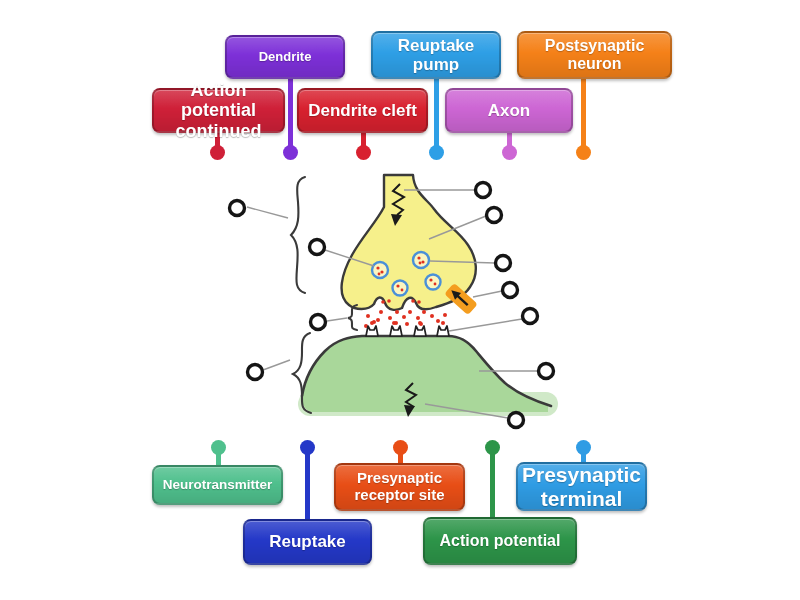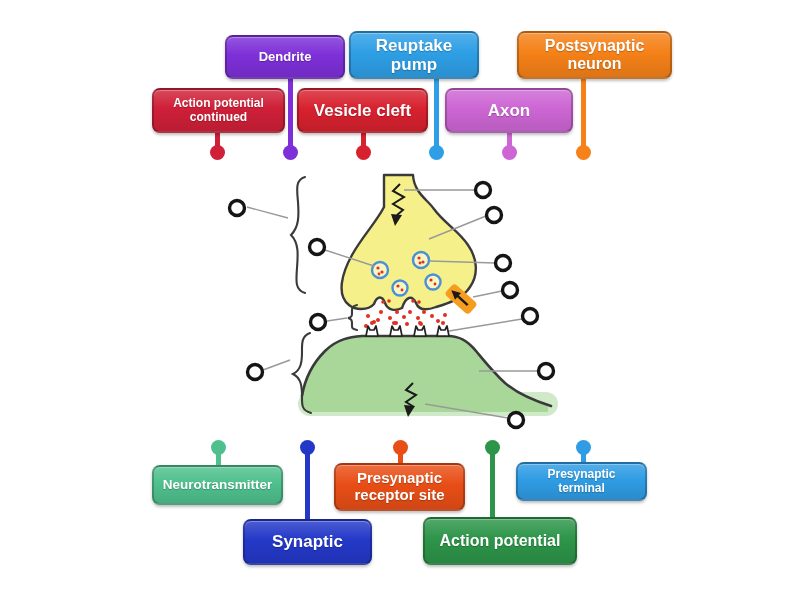--- a/index.html
+++ b/index.html
@@ -169,46 +169,46 @@
     <div class="stem" style="left:288px;top:77px;height:74px"></div>
     <div class="dot" style="left:283px;top:145px"></div>
     <div class="label-box" style="left:225px;top:35px;width:120px;height:44px;font-size:13px">
       <span>Dendrite</span>
     </div>
   </div>
 
   <div class="pin" style="--c: #2e9fe6;">
     <div class="stem" style="left:434px;top:77px;height:74px"></div>
     <div class="dot" style="left:429px;top:145px"></div>
-    <div class="label-box" style="left:349px;top:31px;width:130px;height:48px;font-size:17px">
+    <div class="label-box" style="left:371px;top:31px;width:130px;height:48px;font-size:17px">
       <span>Reuptake pump</span>
     </div>
   </div>
 
   <div class="pin" style="--c: #f58118;">
     <div class="stem" style="left:581px;top:77px;height:74px"></div>
     <div class="dot" style="left:576px;top:145px"></div>
     <div class="label-box" style="left:517px;top:31px;width:155px;height:48px;font-size:16px">
       <span>Postsynaptic neuron</span>
     </div>
   </div>
 
   <div class="pin" style="--c: #cf2038;">
     <div class="stem" style="left:215px;top:130px;height:21px"></div>
     <div class="dot" style="left:210px;top:145px"></div>
-    <div class="label-box" style="left:152px;top:88px;width:133px;height:45px;font-size:12px">
+    <div class="label-box" style="left:152px;top:88px;width:133px;height:45px;font-size:18px">
       <span>Action potential continued</span>
     </div>
   </div>
 
   <div class="pin" style="--c: #d8212f;">
     <div class="stem" style="left:361px;top:130px;height:21px"></div>
     <div class="dot" style="left:356px;top:145px"></div>
     <div class="label-box" style="left:297px;top:88px;width:131px;height:45px;font-size:17px">
-      <span>Vesicle cleft</span>
+      <span>Dendrite cleft</span>
     </div>
   </div>
 
   <div class="pin" style="--c: #cd66d4;">
     <div class="stem" style="left:507px;top:130px;height:21px"></div>
     <div class="dot" style="left:502px;top:145px"></div>
     <div class="label-box" style="left:445px;top:88px;width:128px;height:45px;font-size:17px">
       <span>Axon</span>
     </div>
   </div>
@@ -225,30 +225,30 @@
     <div class="stem" style="left:398px;top:447px;height:18px"></div>
     <div class="dot" style="left:393px;top:440px"></div>
     <div class="label-box" style="left:334px;top:463px;width:131px;height:48px;font-size:15px">
       <span>Presynaptic receptor site</span>
     </div>
   </div>
 
   <div class="pin" style="--c: #2f9ce4;">
     <div class="stem" style="left:581px;top:447px;height:17px"></div>
     <div class="dot" style="left:576px;top:440px"></div>
-    <div class="label-box" style="left:516px;top:462px;width:131px;height:39px;font-size:12px">
+    <div class="label-box" style="left:516px;top:462px;width:131px;height:49px;font-size:21px">
       <span>Presynaptic terminal</span>
     </div>
   </div>
 
   <div class="pin" style="--c: #2438c8;">
     <div class="stem" style="left:305px;top:447px;height:74px"></div>
     <div class="dot" style="left:300px;top:440px"></div>
     <div class="label-box" style="left:243px;top:519px;width:129px;height:46px;font-size:17px">
-      <span>Synaptic</span>
+      <span>Reuptake</span>
     </div>
   </div>
 
   <div class="pin" style="--c: #2d9549;">
     <div class="stem" style="left:490px;top:447px;height:72px"></div>
     <div class="dot" style="left:485px;top:440px"></div>
     <div class="label-box" style="left:423px;top:517px;width:154px;height:48px;font-size:16px">
       <span>Action potential</span>
     </div>
   </div>

